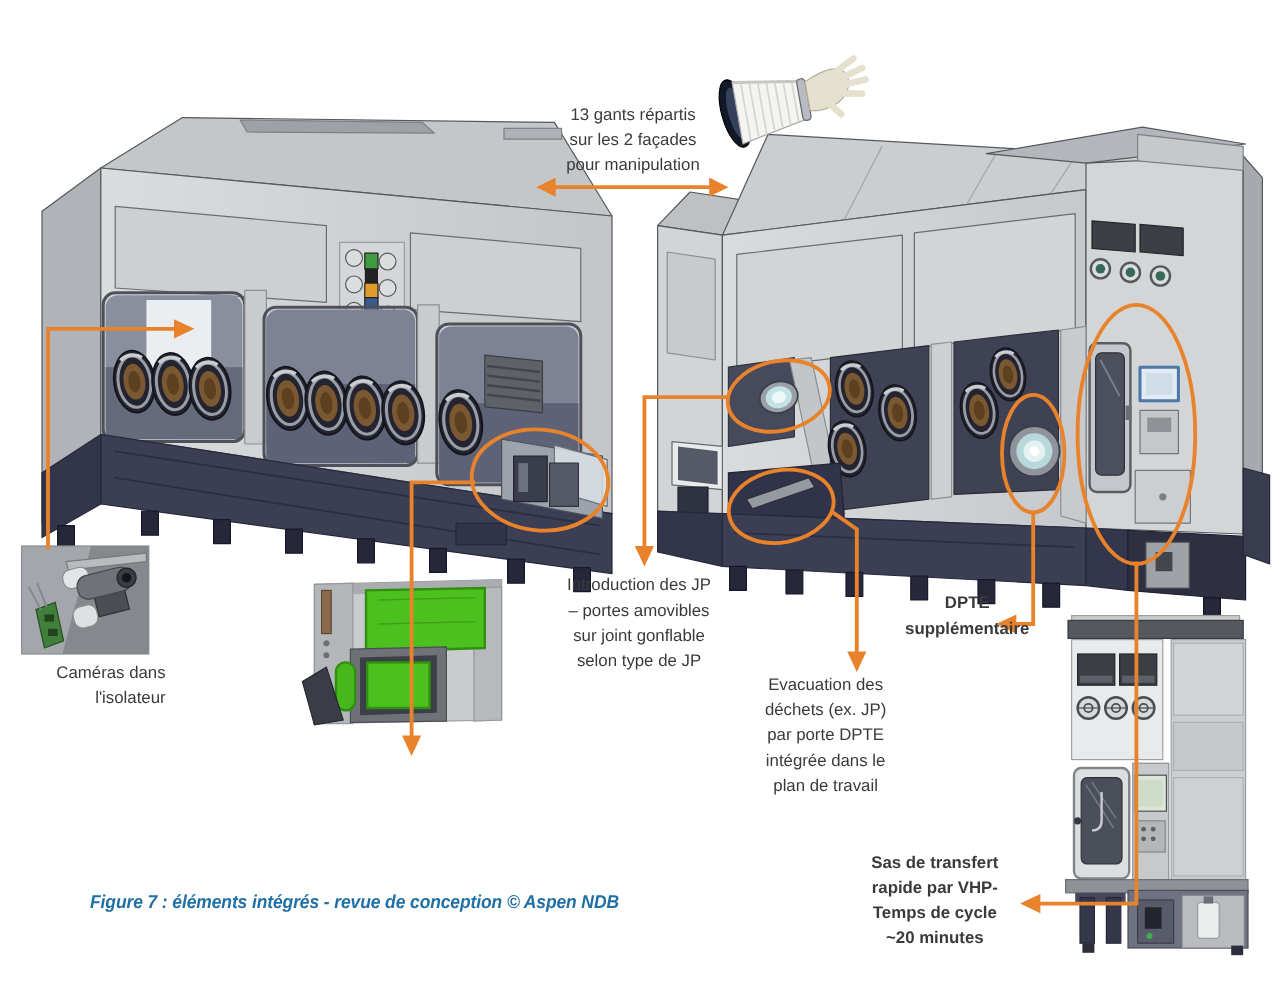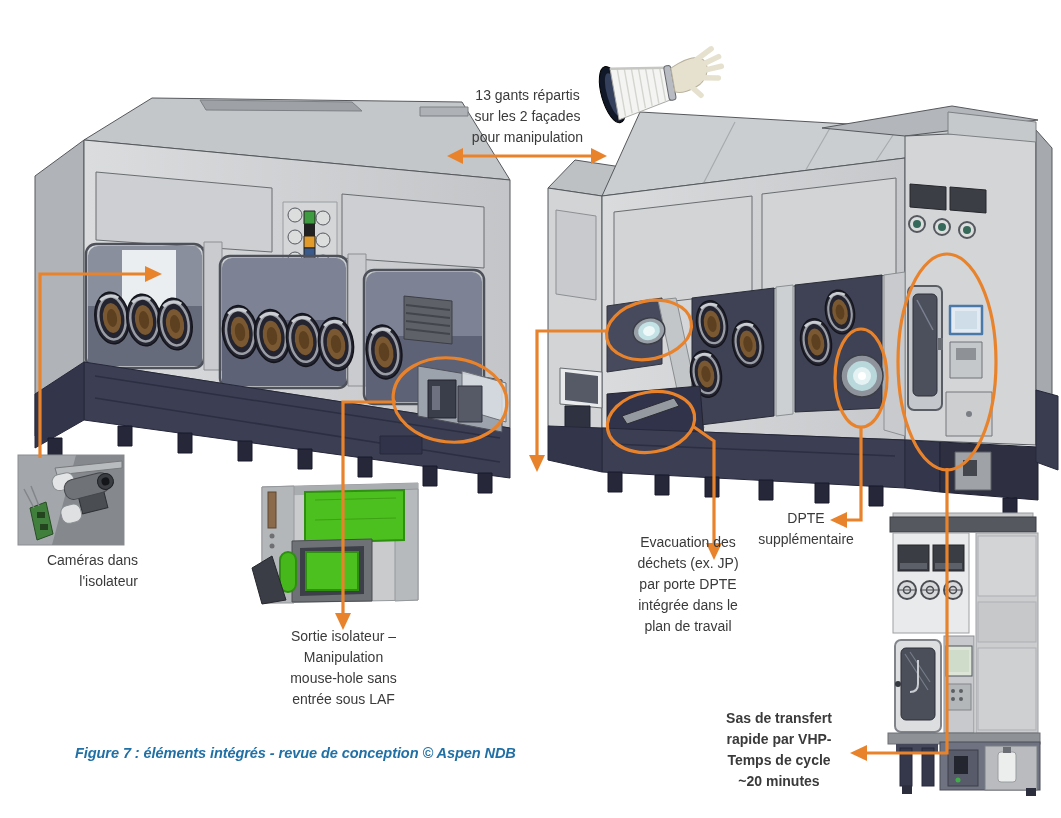--- a/index.html
+++ b/index.html
@@ -15,22 +15,22 @@
   .caption{
     position:absolute;left:75px;top:744px;color:#2170a5;
     font-size:15.5px;font-weight:bold;font-style:italic;
     transform:scaleX(.94);transform-origin:left center;white-space:nowrap;
     letter-spacing:-0.1px;
   }
   .lbl-gloves{left:445px;top:85px;width:165px;}
   .lbl-cameras{left:8px;top:550px;width:130px;text-align:right;}
   .lbl-sortie{left:256px;top:626px;width:175px;}
   .lbl-intro{left:440px;top:477px;width:185px;}
-  .lbl-evac{left:608px;top:532px;width:160px;}
-  .lbl-dpte{left:724px;top:508px;width:164px;}
+  .lbl-evac{left:608px;top:560px;width:160px;}
+  .lbl-dpte{left:724px;top:492px;width:164px;font-weight:bold;}
   .lbl-sas{left:697px;top:708px;width:164px;font-weight:bold;}
 </style>
 </head>
 <body>
 
 <div id="canvas">
 
 <svg width="1061" height="818" viewBox="0 0 1061 818">
   <defs>
     <linearGradient id="gfaceL" x1="0" y1="0" x2="1" y2="0">
@@ -351,24 +351,24 @@
     <polygon points="830,520 847,512 847,528"></polygon>
     <polygon points="850,753 867,745 867,761"></polygon>
   </g>
 </svg>
 
 <div class="ann lbl-gloves">13 gants répartis
 sur les 2 façades
 pour manipulation</div>
 <div class="ann lbl-cameras">Caméras dans
 l'isolateur</div>
-<div class="ann lbl-sortie">Sortie isolateur –
-Manipulation
-mouse-hole sans
-entrée sous LAF</div>
+<div class="ann lbl-intro">Introduction des JP
+– portes amovibles
+sur joint gonflable
+selon type de JP</div>
 <div class="ann lbl-evac">Evacuation des
 déchets (ex. JP)
 par porte DPTE
 intégrée dans le
 plan de travail</div>
 <div class="ann lbl-dpte">DPTE
 supplémentaire</div>
 <div class="ann lbl-sas">Sas de transfert
 rapide par VHP-
 Temps de cycle

